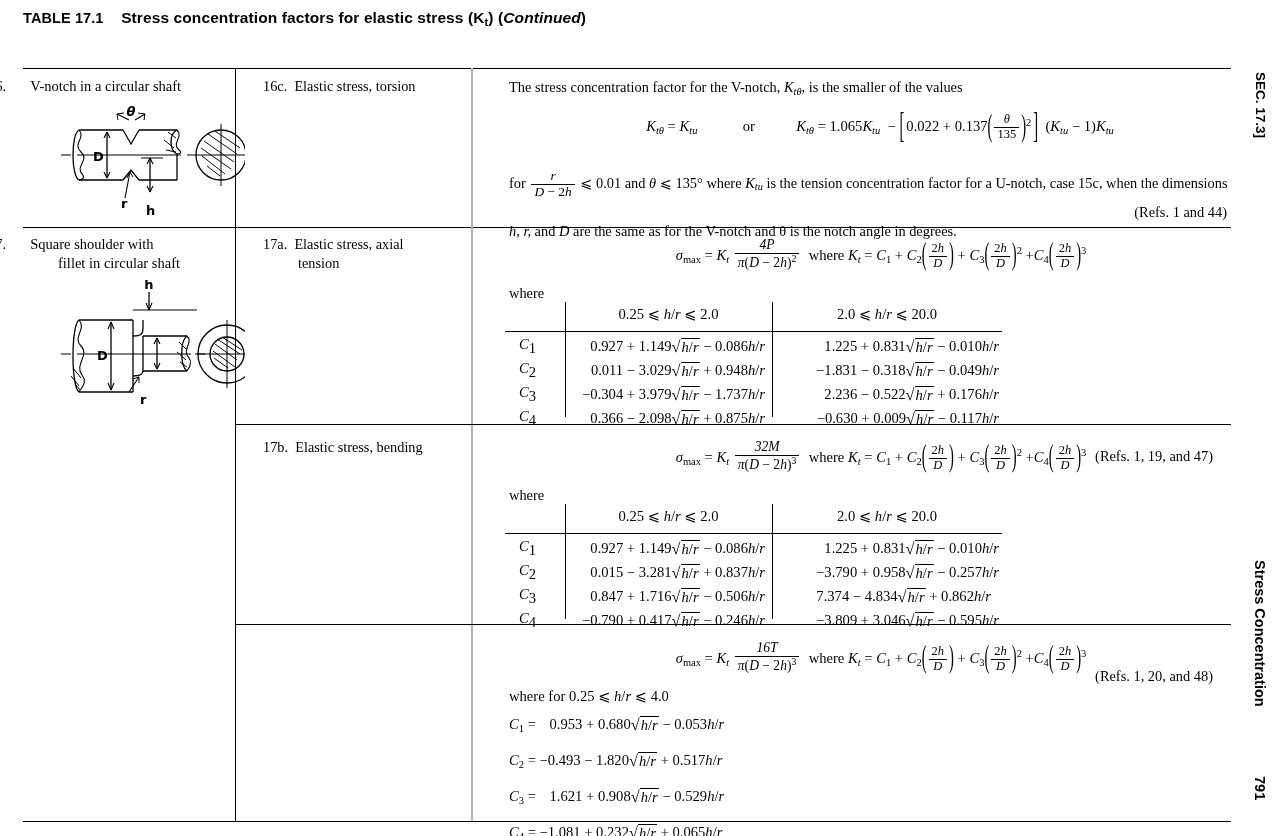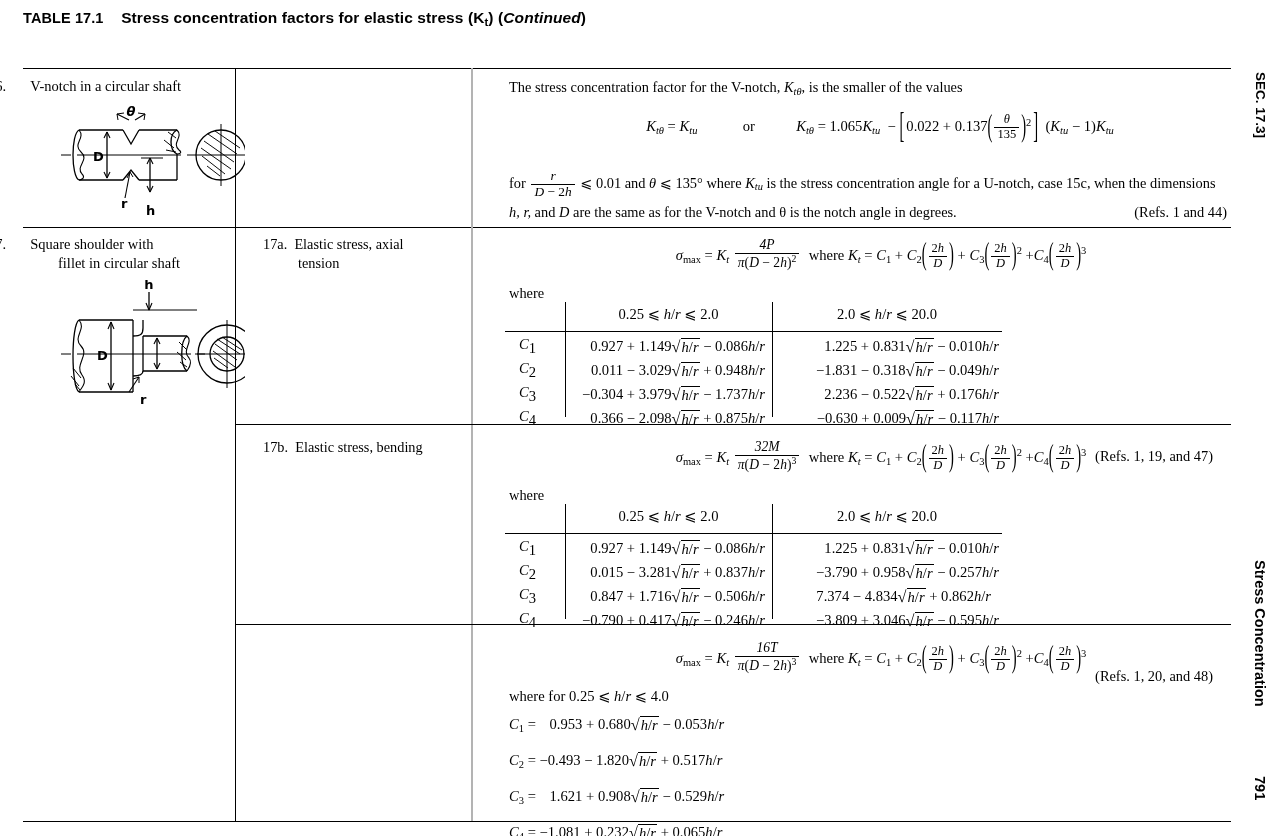--- a/index.html
+++ b/index.html
@@ -164,43 +164,49 @@
       </g>
       <g font-family="DejaVu Sans, sans-serif" font-size="13" font-weight="bold" fill="#000">
         <text x="86" y="16" text-anchor="middle" font-style="italic">θ</text>
         <text x="48" y="61">D</text>
         <text x="76" y="108">r</text>
         <text x="101" y="115">h</text>
       </g>
     </svg>
   </div>
 
+  <div class="c2 c2head" style="top:9px;">
+    <span class="hang" style="display:inline-block;">
+      <span>16c.</span>
+      &nbsp;<span>Elastic stress, torsion</span>
+    </span>
+  </div>
 
   <div class="c3" style="top:8px;width:740px;">
     <div class="txt" style="padding-left:4px;">
       <span>The stress concentration factor for the V-notch, </span><span class="mi">K</span><span class="sub mi">tθ</span><span>, is the smaller of the values</span>
     </div>
 
     <div class="eq m" style="margin-top:13px;padding-left:10px;">
       <span class="mi">K</span><span class="sub mi">tθ</span> = <span class="mi">K</span><span class="sub mi">tu</span>
       <span style="display:inline-block;width:38px;"></span>
       <span>or</span>
       <span style="display:inline-block;width:34px;"></span>
       <span class="mi">K</span><span class="sub mi">tθ</span> = <span>1.065</span><span class="mi">K</span><span class="sub mi">tu</span>
       &nbsp;−&nbsp;<span class="bbig">[</span><span style="display:inline-block;width:2px;"></span><span>0.022</span> + <span>0.137</span><span class="pbig">(</span><span class="frac sm"><span class="nu mi">θ</span><span class="de">135</span></span><span class="pbig">)</span><span class="sup">2</span><span style="display:inline-block;width:2px;"></span><span class="bbig">]</span>
       &nbsp;(<span class="mi">K</span><span class="sub mi">tu</span> − 1)<span class="mi">K</span><span class="sub mi">tu</span>
     </div>
 
     <div class="txt" style="margin-top:28px;padding-left:4px;">
       <span>for</span>
       <span class="frac" style="vertical-align:-.55em;"><span class="nu mi">r</span><span class="de"><span class="mi">D</span> − 2<span class="mi">h</span></span></span>
-      ⩽ <span>0.01</span> and <span class="mi">θ</span> ⩽ <span>135°</span> where <span class="mi">K</span><span class="sub mi">tu</span><span> is the stress concentration angle for a U-notch, case 15c, when the dimensions</span>
-    </div>
-
-    <div class="txt" style="margin-top:2px;padding-left:4px;">
+      ⩽ <span>0.01</span> and <span class="mi">θ</span> ⩽ <span>135°</span> where <span class="mi">K</span><span class="sub mi">tu</span><span> is the tension concentration factor for a U-notch, case 15c, when the dimensions</span>
+    </div>
+
+    <div class="txt" style="margin-top:21px;padding-left:4px;">
       <span class="mi">h, r,</span><span> and </span><span class="mi">D</span><span> are the same as for the V-notch and θ is the notch angle in degrees.</span>
     </div>
 
     <div class="refs" style="right:18px;top:128px;">
       <span>(Refs. 1 and 44)</span>
     </div>
   </div>
 
   <div class="c1 casehead" style="top:167px;">
     <span class="hang" style="display:inline-block;">

